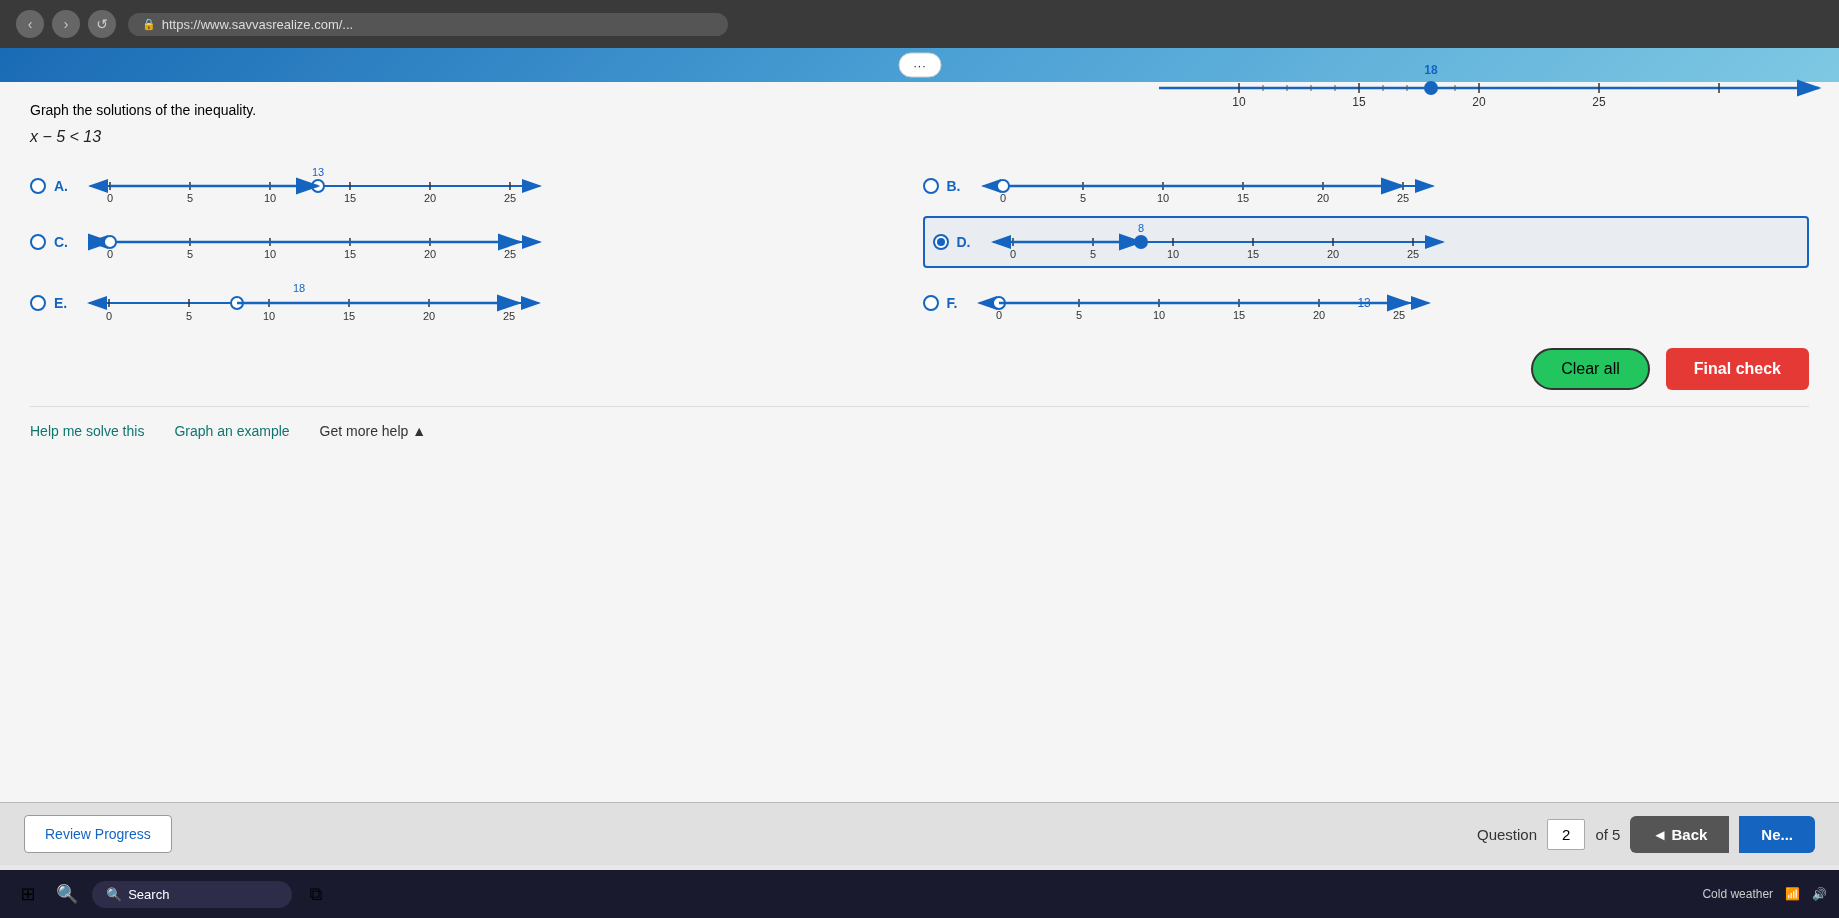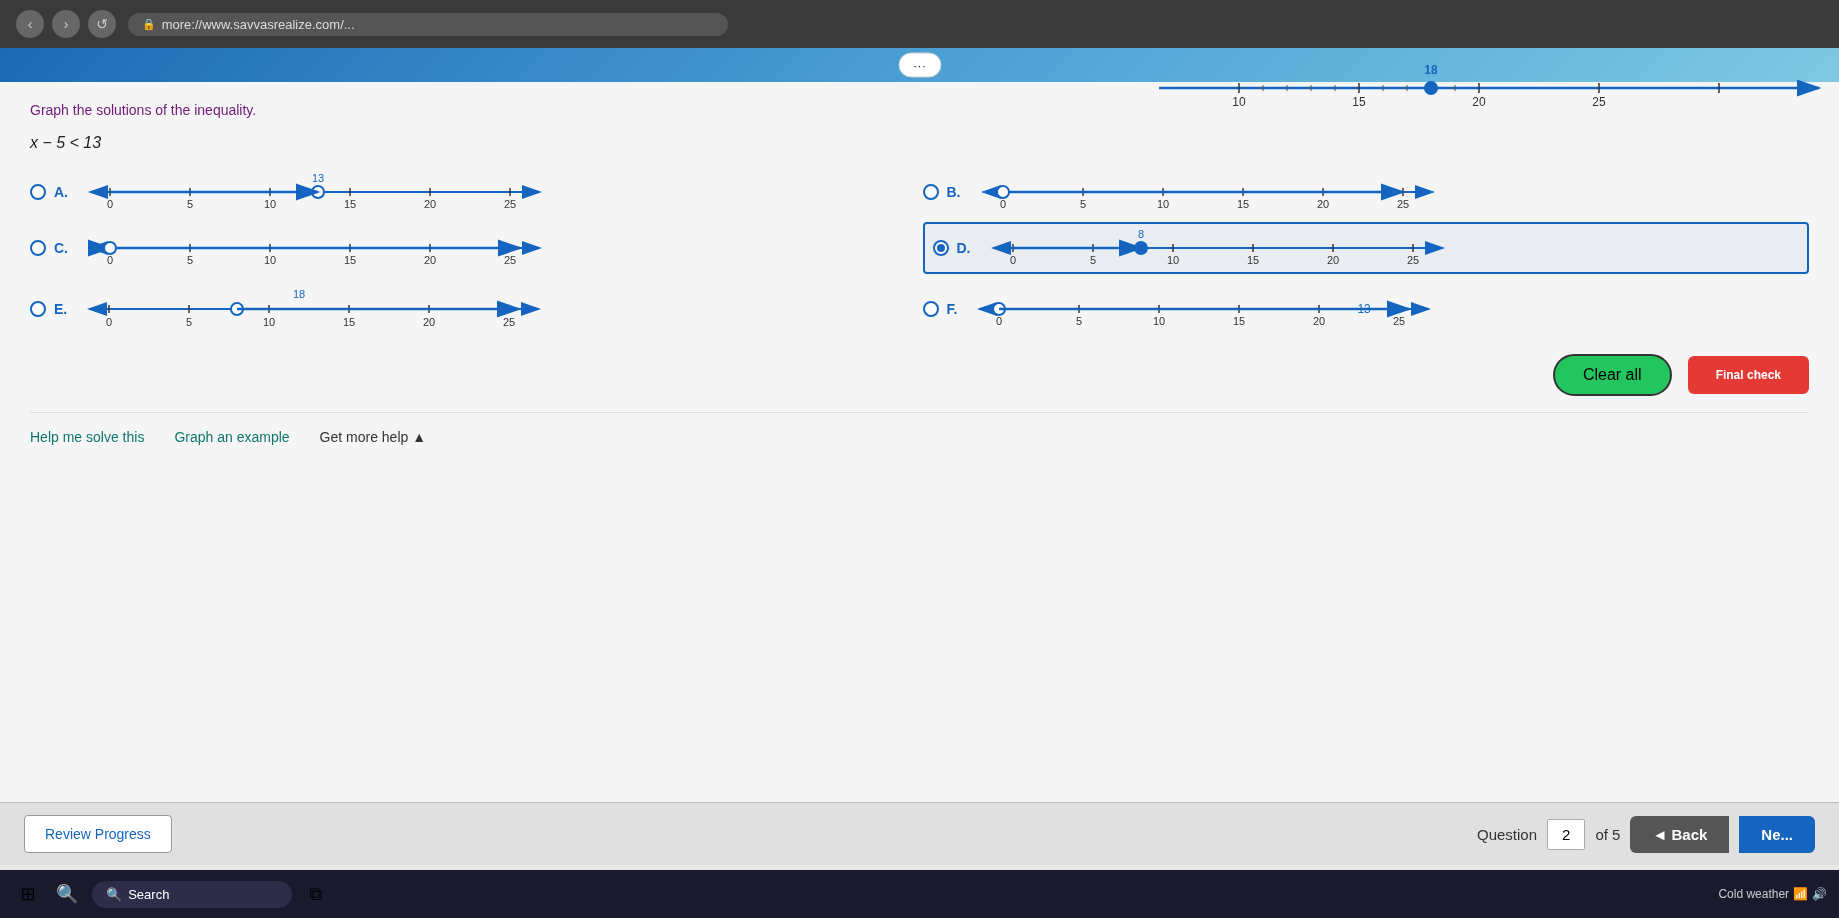--- a/index.html
+++ b/index.html
@@ -41,21 +41,21 @@
       color: #333;
     }
 
     
     .main-content {
       background: #f5f5f5;
       padding: 20px 30px;
       min-height: 720px;
     }
 
-    .question-instruction { font-size: 14px; color: #701a75; margin-bottom: 16px; }
+    .question-instruction { font-size: 14px; color: #000000; margin-bottom: 10px; }
     .inequality { font-size: 16px; color: #222; margin-bottom: 16px; font-style: italic; }
 
     
     .choose-graph-label { font-size: 14px; color: #333; margin-bottom: 12px; }
 
     .option-row {
       display: flex;
       align-items: center;
       gap: 8px;
       padding: 4px 0;
@@ -120,21 +120,21 @@
       font-size: 16px;
       cursor: pointer;
       font-weight: 500;
     }
     .final-check-btn {
       background: #e53935;
       color: white;
       border: none;
       border-radius: 6px;
       padding: 12px 28px;
-      font-size: 12px;
+      font-size: 16px;
       font-weight: bold;
       cursor: pointer;
     }
 
     
     .bottom-bar {
       background: #e0e0e0;
       border-top: 1px solid #bbb;
       padding: 12px 24px;
       display: flex;
@@ -179,36 +179,36 @@
       display: flex;
       align-items: center;
       padding: 0 12px;
       gap: 8px;
       position: fixed;
       bottom: 0;
       width: 1839px;
     }
     .taskbar-icon { width: 32px; height: 32px; border-radius: 4px; display: flex; align-items: center; justify-content: center; font-size: 18px; cursor: pointer; }
     .taskbar-search { background: #2d2d4a; border: none; border-radius: 20px; padding: 6px 14px; color: white; font-size: 13px; width: 200px; display: flex; align-items: center; gap: 6px; }
-    .taskbar-right { margin-left: auto; display: flex; align-items: center; gap: 4px; color: #ccc; font-size: 12px; justify-content: flex-end; }
+    .taskbar-right { margin-left: auto; display: flex; align-items: center; gap: 12px; color: #ccc; font-size: 12px; justify-content: flex-end; }
 
     svg text { font-family: Arial, sans-serif; }
   </style>
 </head>
 <body>
 
 <div class="browser-bar">
   <div class="browser-controls">
     <button class="browser-btn">‹</button>
     <button class="browser-btn">›</button>
     <button class="browser-btn">↺</button>
   </div>
   <div class="address-bar">
     <span class="lock-icon">🔒</span>
-    <span>more://www.savvasrealize.com/...</span>
+    <span>https://www.savvasrealize.com/...</span>
   </div>
 </div>
 
 <div class="page-title-bar">
   <button class="ellipsis-btn">···</button>
 
   <div style="position:absolute; right:0; top:10px; width:700px; height:55px;">
     <svg width="700" height="55">
 
       <defs>

